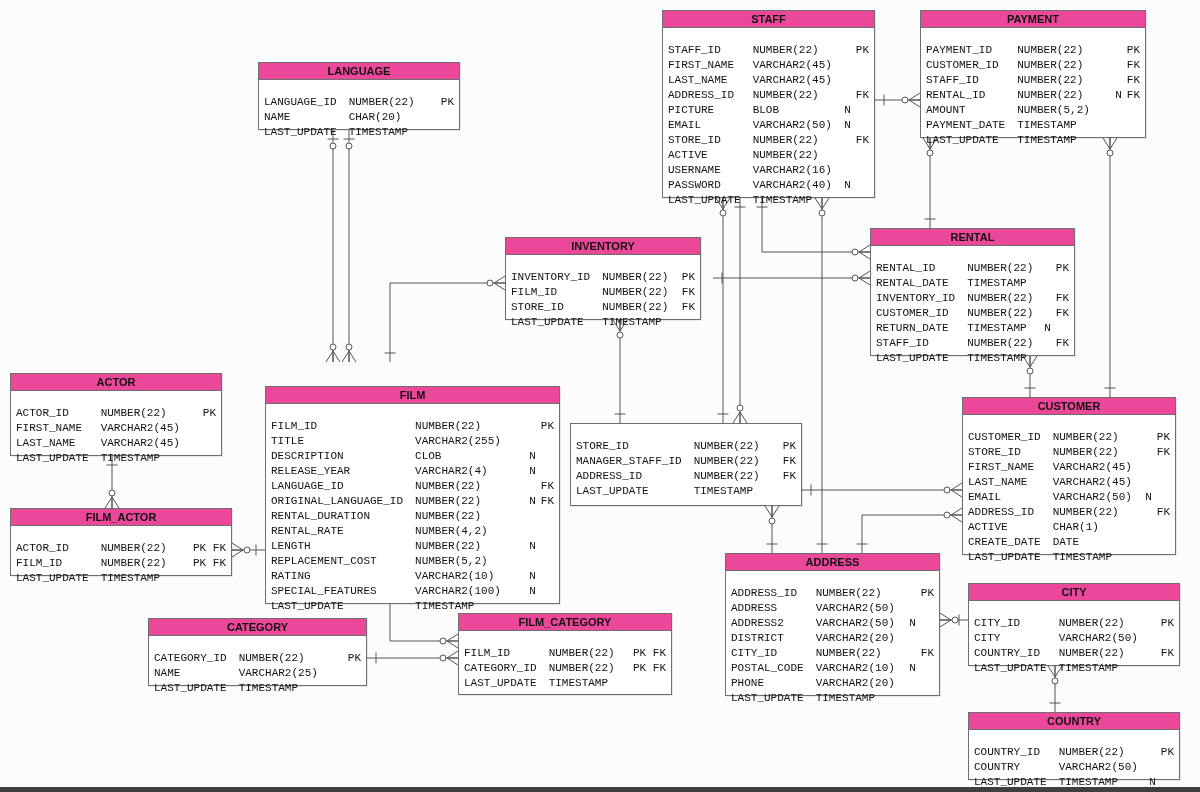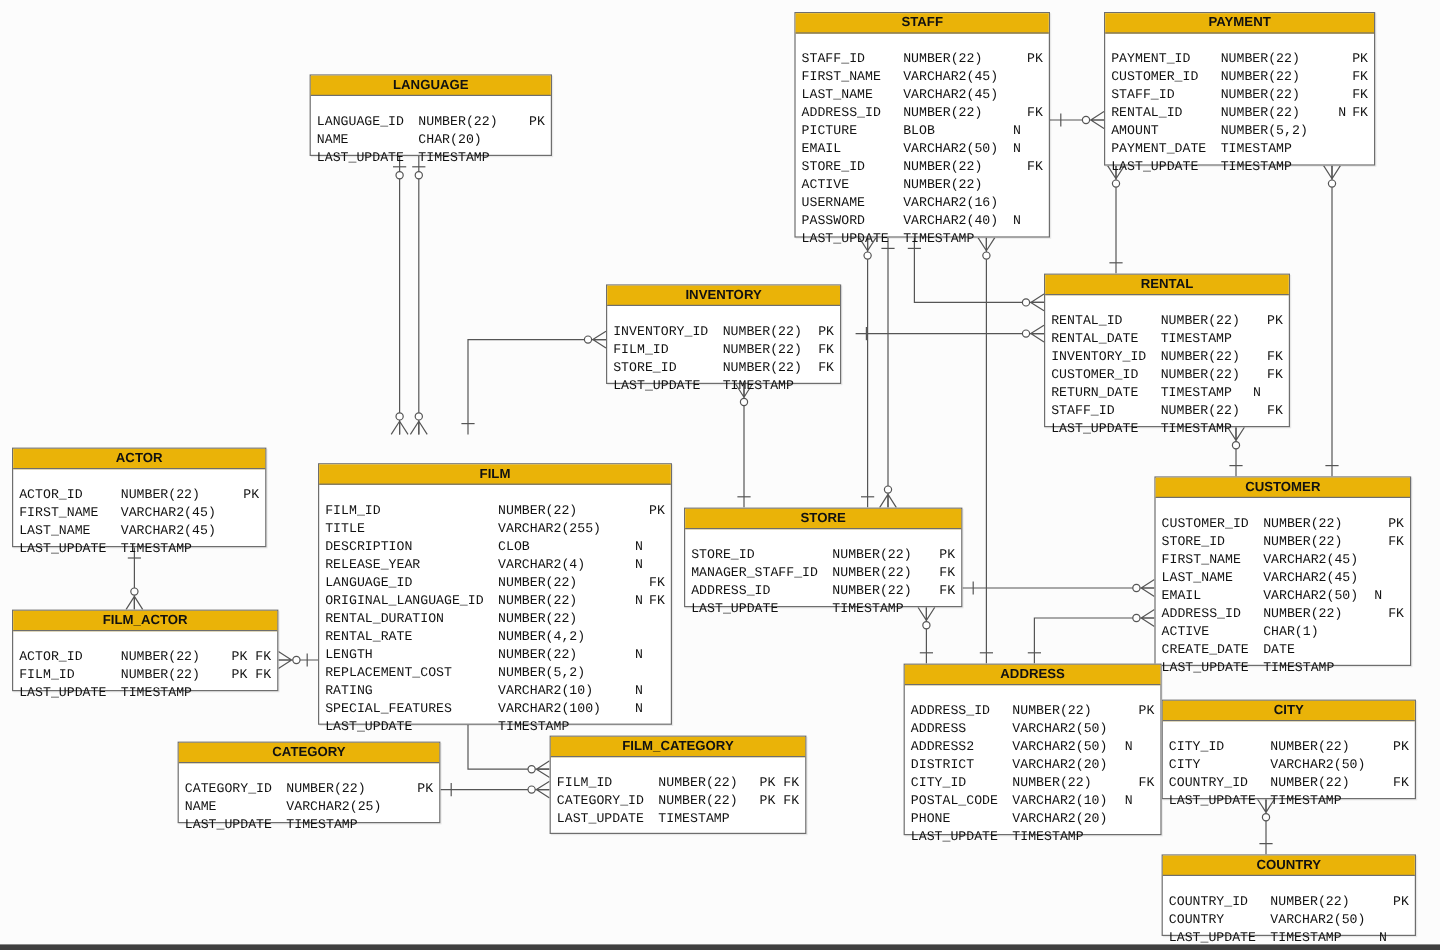--- a/index.html
+++ b/index.html
@@ -13,21 +13,21 @@
   #wires path{fill:none;stroke:#555;stroke-width:1;}
   #wires circle{fill:#fff;stroke:#555;stroke-width:1;}
   #entities{position:absolute;inset:0;z-index:2;}
   .entity{
     position:absolute;box-sizing:border-box;
     background:#fff;border:1px solid #6e6e6e;
     box-shadow:1px 1px 0 rgba(0,0,0,0.08);
   }
   .entity-header{
     height:16px;line-height:16px;font-size:11px;font-weight:bold;
-    text-align:center;background:#eab308;border-bottom:1px solid #6e6e6e;
+    text-align:center;background:#ec4899;border-bottom:1px solid #6e6e6e;
     white-space:nowrap;overflow:hidden;
   }
   .entity-body{padding:15px 5px;overflow:hidden;font-family:Liberation Mono, monospace;}
   .tbl{display:table;width:100%;}
   .trow{display:table-row;}
   .tcell{
     display:table-cell;font-size:11px;line-height:15px;height:15px;
     white-space:nowrap;vertical-align:top;
   }
   .c-name{padding-right:12px;}
@@ -517,21 +517,20 @@
             <div class="trow">
               <span class="tcell c-name">LAST_UPDATE</span>
               <span class="tcell c-type">TIMESTAMP</span>
               <span class="tcell c-null"></span>
               <span class="tcell c-key"></span>
             </div>
           </div>
         </div>
       </div>
       <div class="entity" style="left: 570px; top: 423px; width: 232px; height: 83px;">
-        <div class="entity-header">STORE</div>
         <div class="entity-body">
           <div class="tbl">
             <div class="trow">
               <span class="tcell c-name">STORE_ID</span>
               <span class="tcell c-type">NUMBER(22)</span>
               <span class="tcell c-null"></span>
               <span class="tcell c-key">PK</span>
             </div>
             <div class="trow">
               <span class="tcell c-name">MANAGER_STAFF_ID</span>
@@ -633,21 +632,21 @@
             </div>
             <div class="trow">
               <span class="tcell c-name">LAST_UPDATE</span>
               <span class="tcell c-type">TIMESTAMP</span>
               <span class="tcell c-null"></span>
               <span class="tcell c-key"></span>
             </div>
           </div>
         </div>
       </div>
-      <div class="entity" style="left: 725px; top: 553px; width: 215px; height: 143px; margin-left: 28px;">
+      <div class="entity" style="left: 725px; top: 553px; width: 215px; height: 143px;">
         <div class="entity-header">ADDRESS</div>
         <div class="entity-body">
           <div class="tbl">
             <div class="trow">
               <span class="tcell c-name">ADDRESS_ID</span>
               <span class="tcell c-type">NUMBER(22)</span>
               <span class="tcell c-null"></span>
               <span class="tcell c-key">PK</span>
             </div>
             <div class="trow">

